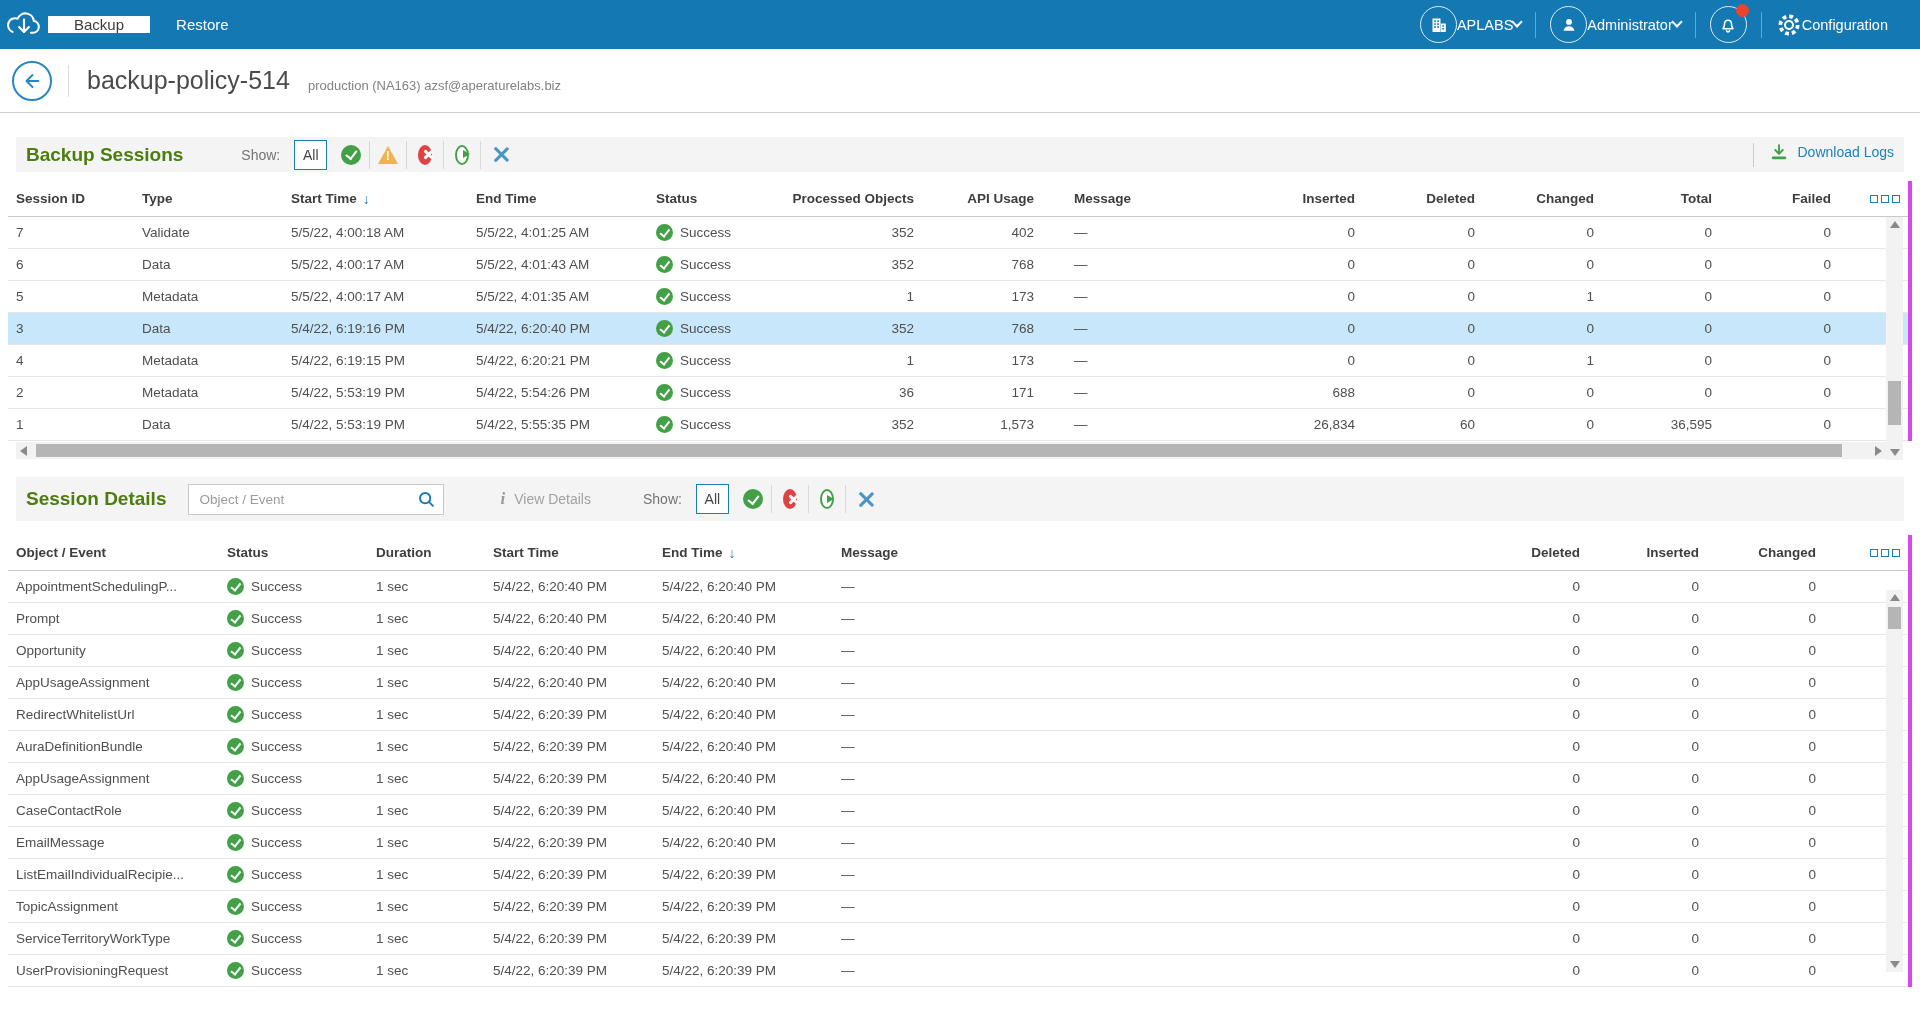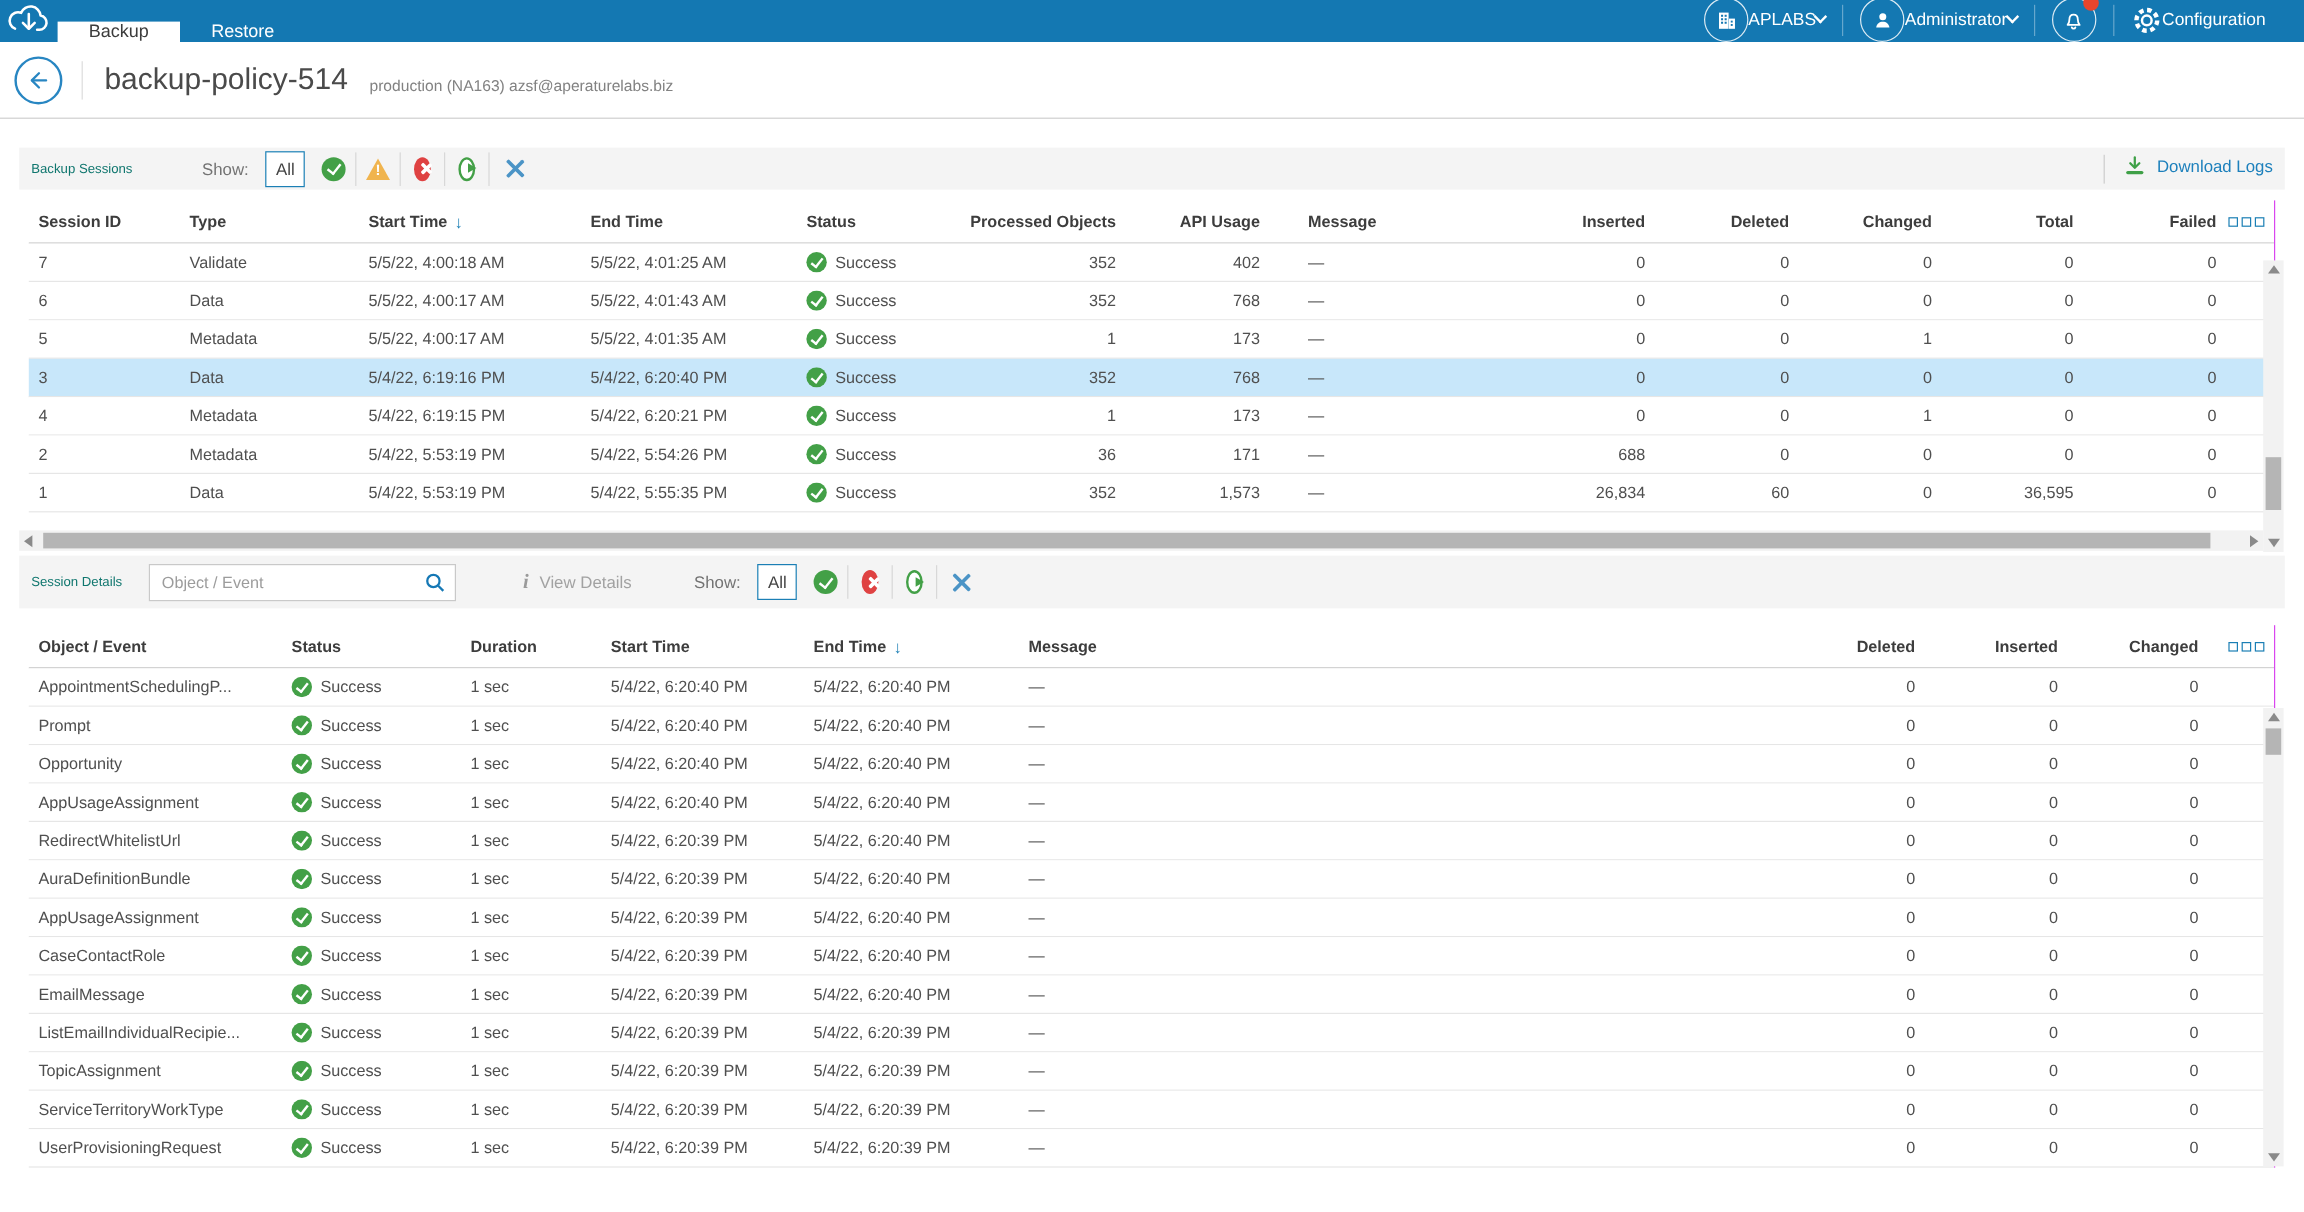--- a/index.html
+++ b/index.html
@@ -5,21 +5,21 @@
   :root{
     --blue:#1478b2; --accent:#1b7fb5; --green:#43a047; --red:#df4242;
     --amber:#f0b44e; --selrow:#c8e7fa; --celltext:#4f4f4f; --hdrtext:#3d3d3d;
   }
   *{box-sizing:border-box}
   html,body{margin:0;padding:0}
   body{width:1920px;height:1010px;overflow:hidden;background:#fff;
        font-family:"Liberation Sans","DejaVu Sans",sans-serif;position:relative}
 
   
-  .topbar{height:35px;background:var(--blue);display:flex;align-items:flex-end;color:#fff}
+  .topbar{height:49px;background:var(--blue);display:flex;align-items:center;color:#fff}
   .logo{width:48px;display:flex;align-items:center;justify-content:center}
   .tab{padding:0 26px;display:flex;align-items:center;font-size:15px;cursor:pointer}
   .tab.active{background:#fff;color:#3c3c3c}
   .tb-right{margin-left:auto;display:flex;align-items:center;padding-right:18px}
   .tb-item{display:flex;align-items:center;padding:0 14px;cursor:pointer}
   .tb-label{font-size:14.5px}
   .circle{width:37px;height:37px;border:1.5px solid rgba(255,255,255,.85);border-radius:50%;
           display:flex;align-items:center;justify-content:center;position:relative;flex:0 0 auto}
   .chev{width:8px;height:8px;border-right:2px solid #fff;border-bottom:2px solid #fff;
         transform:rotate(45deg);margin-top:-5px}
@@ -32,21 +32,21 @@
   .backbtn{width:40px;height:40px;border:2px solid #2886c2;border-radius:50%;background:#fff;
            display:flex;align-items:center;justify-content:center;cursor:pointer;flex:0 0 auto}
   .tb-div{width:1px;height:32px;background:#ddd;margin:0 18px 0 16px}
   .pagetitle{font-size:25px;color:#4a4a4a}
   .pagesub{font-size:13px;color:#828282;margin-left:18px;margin-top:9px}
 
   
   .strip{margin:0 16px;background:#f4f4f4;display:flex;align-items:center;padding:0 10px}
   .strip1{margin-top:24px;height:35px}
   .strip2{margin-top:36px;height:44px}
-  .sectitle{font-size:11px;font-weight:400;color:#0f766e}
+  .sectitle{font-size:19px;font-weight:700;color:#4d7c0f}
   .showlbl{font-size:14px;color:#737373}
   .strip1 .showlbl{margin-left:58px}
   .fgroup{display:flex;align-items:center;margin-left:14px}
   .fbtn{width:36px;height:30px;background:transparent;border:none;display:flex;align-items:center;
         justify-content:center;cursor:pointer;padding:11px}
   .fbtn.all{width:33px;background:#fff;border:1px solid var(--accent);font-size:14px;color:#444;
             font-family:inherit;margin-right:6px}
   .fsep{width:1px;height:28px;background:#d8d8d8}
   .dlwrap{margin-left:auto;display:flex;align-items:flex-start}
   .dlsep{width:1px;height:24px;background:#ccc;margin-right:16px}
@@ -56,21 +56,21 @@
   .searchbox input{width:100%;height:31px;border:1px solid #c9c9c9;padding:0 34px 0 10px;
         font-size:13.5px;font-family:inherit;color:#444;background:#fff}
   .searchbox input::placeholder{color:#9c9c9c}
   .searchbox .mag{position:absolute;right:8px;top:6px}
   .viewdet{display:flex;align-items:center;gap:9px;margin-left:56px;color:#a2a2a2;font-size:14px}
   .info-i{font-family:"Liberation Serif","DejaVu Serif",serif;font-style:italic;font-weight:700;
           font-size:17px;color:#9a9a9a}
   .strip2 .showlbl{margin-left:52px}
 
   
-  .tablewrap{margin:0 24px;border-right:1px solid #d946ef}
+  .tablewrap{margin:0 8px;border-right:4px solid #d946ef}
   .thead{display:flex;height:36px;align-items:center;border-bottom:1px solid #c9c9c9;margin-top:9px}
   .thead2{margin-top:14px}
   .hcell{font-size:13.5px;font-weight:700;color:var(--hdrtext);white-space:nowrap;display:flex;
          align-items:center;padding-left:8px}
   .sort-arrow{color:var(--accent);margin-left:6px;font-size:14px;font-weight:400}
   .trow{display:flex;height:32px;align-items:center;border-bottom:1px solid #e6e6e6;background:#fff}
   .trow.sel{background:var(--selrow)}
   .cell{font-size:13.5px;color:var(--celltext);white-space:nowrap;overflow:hidden;
         text-overflow:ellipsis;padding-left:8px}
   .r{text-align:right;padding-left:0;padding-right:0;justify-content:flex-end}

